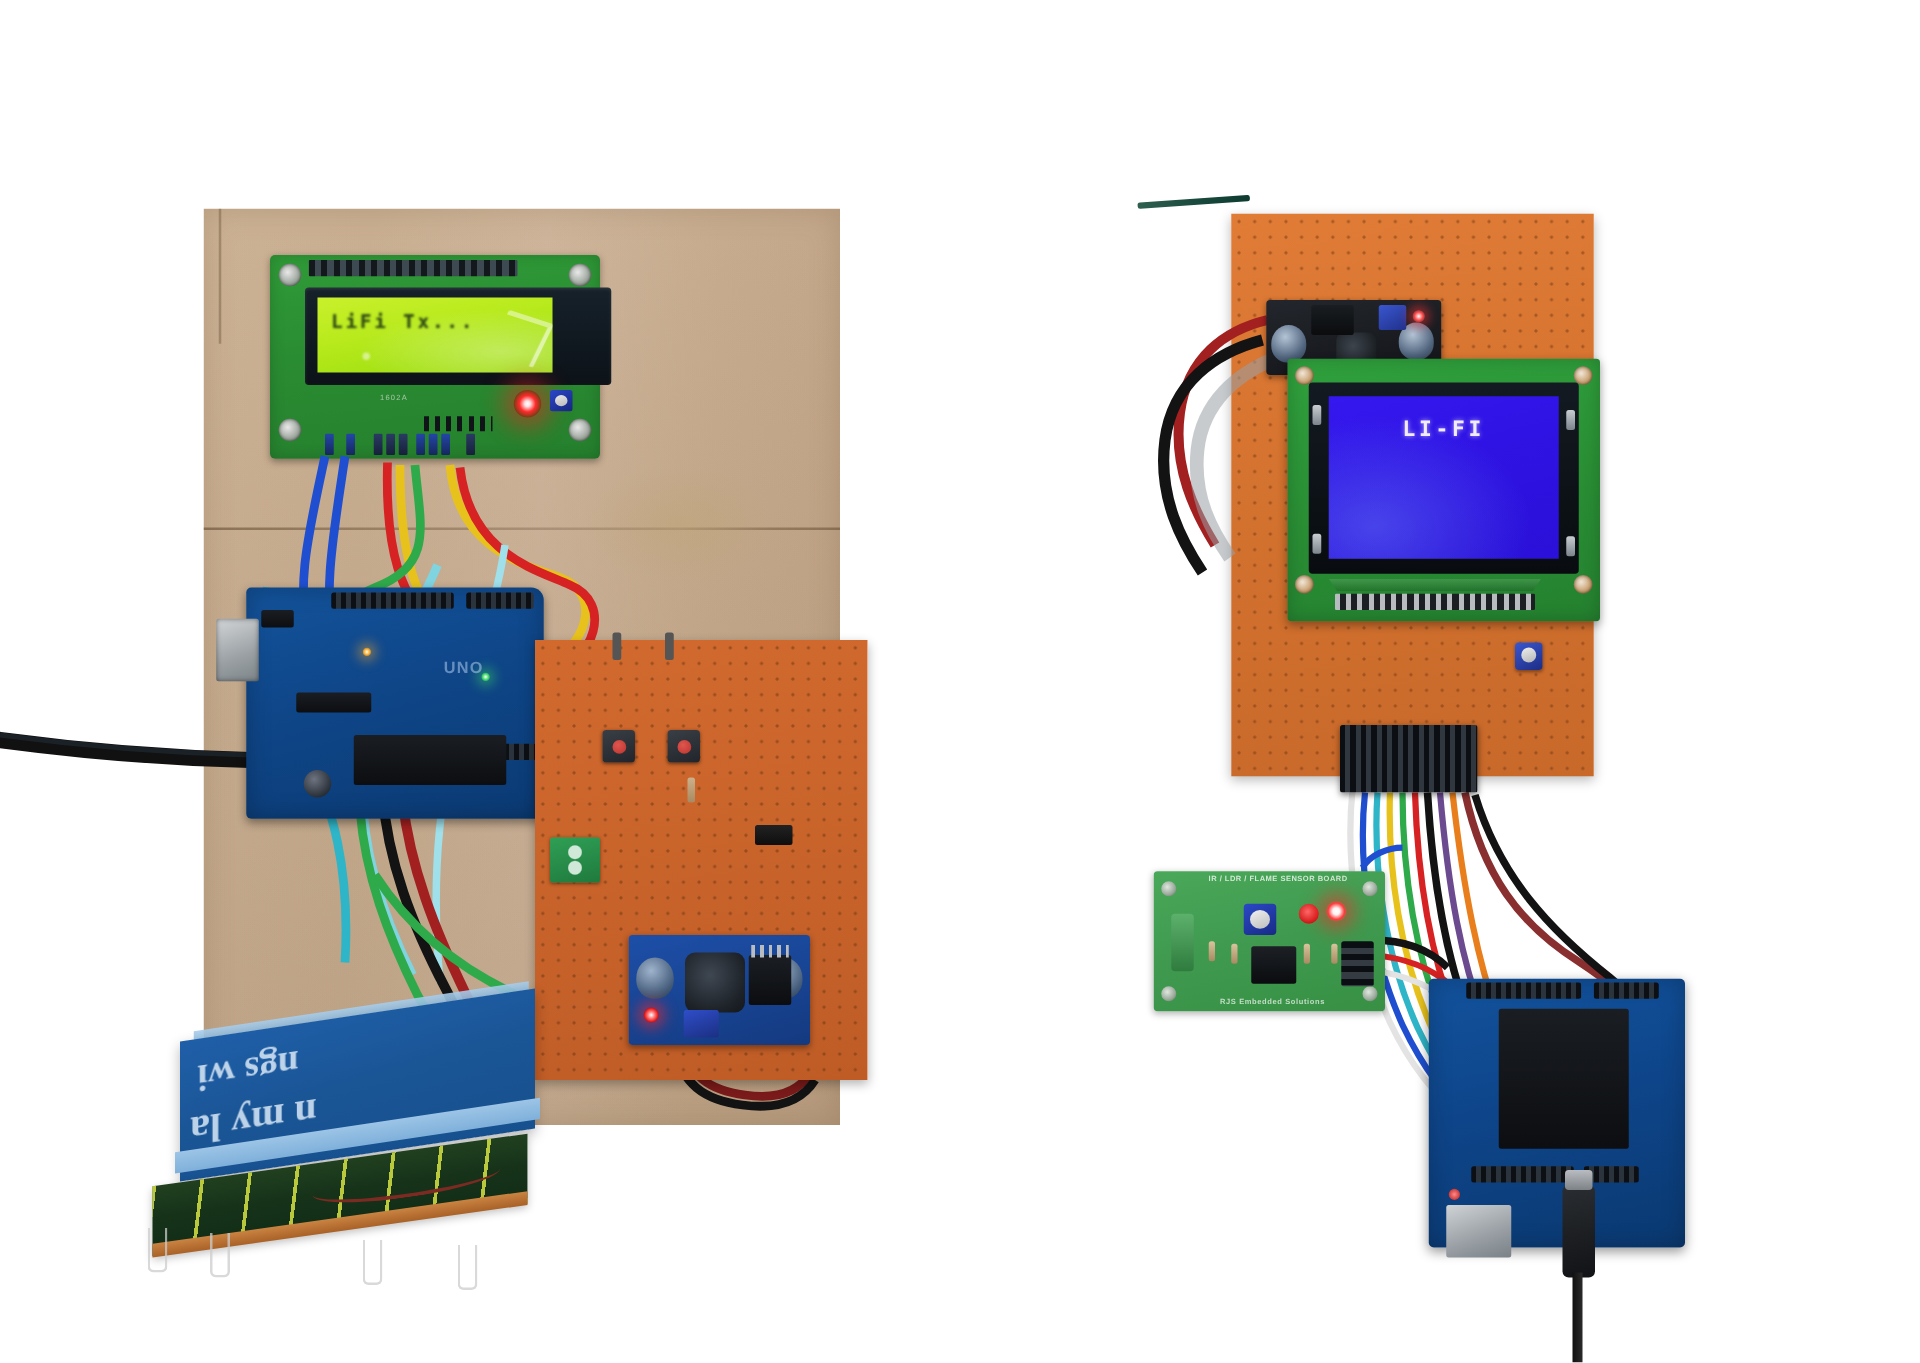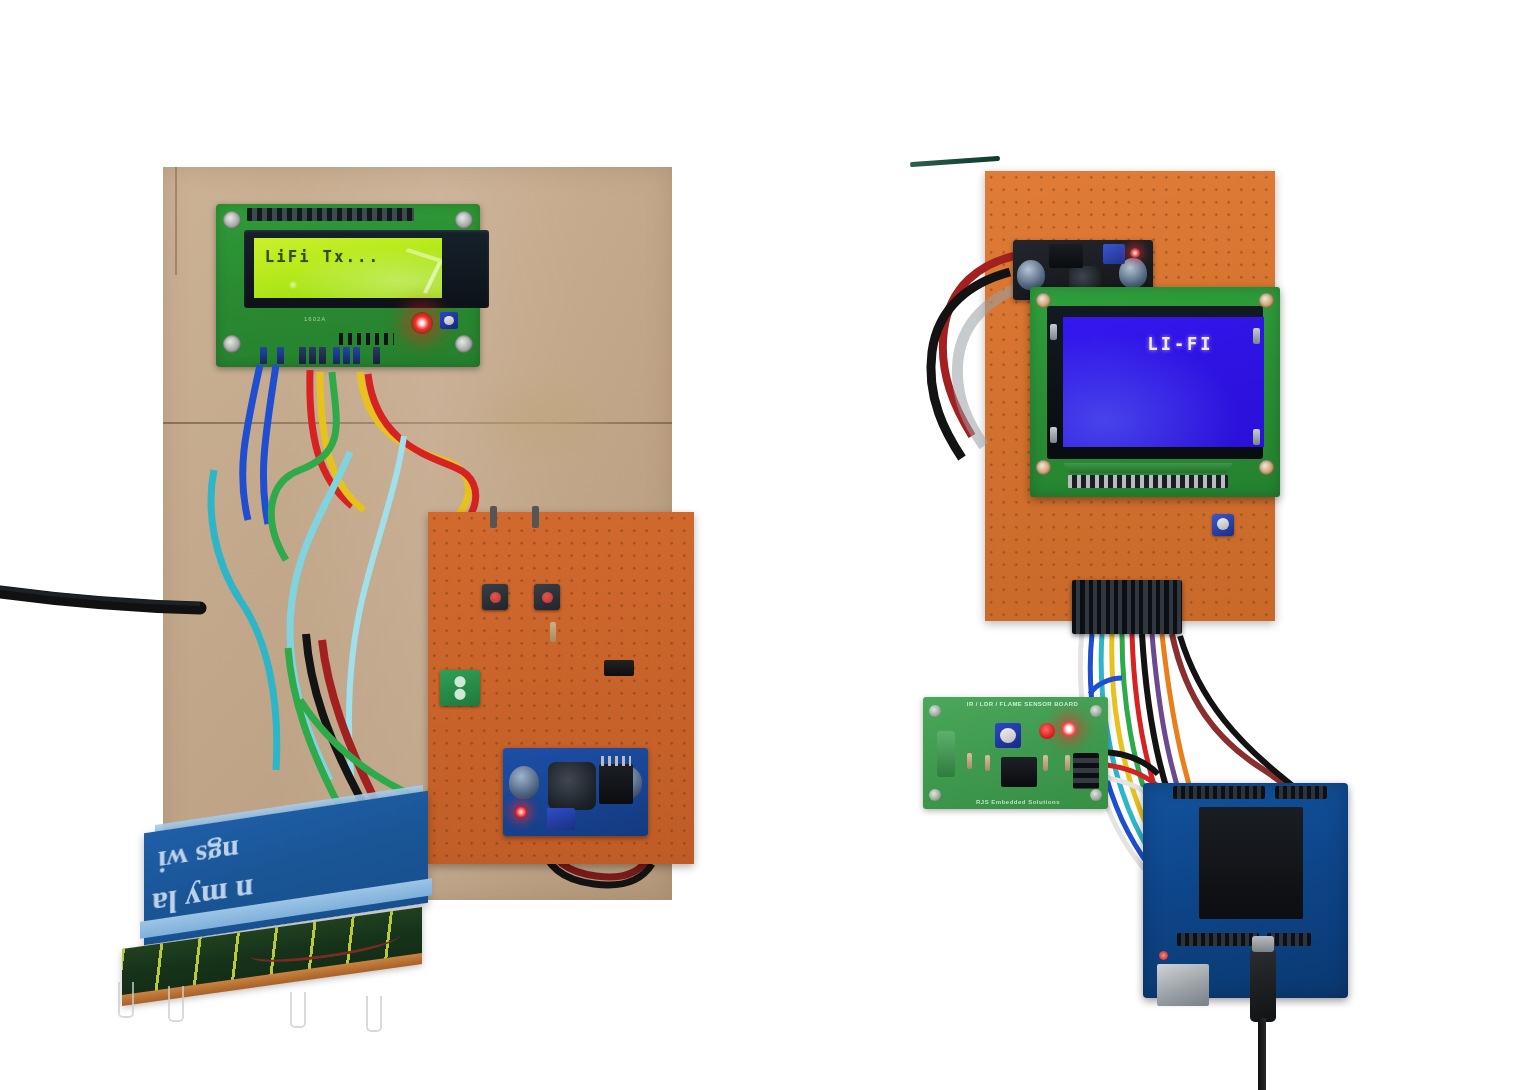--- a/index.html
+++ b/index.html
@@ -217,21 +217,21 @@
   }
   .glcd .mhole{position:absolute;width:15px;height:15px;border-radius:50%;
     background:radial-gradient(circle at 40% 38%,#f0e6d8,#c9a070 58%,#7b5c3a 100%);
     box-shadow:inset 0 0 3px rgba(0,0,0,.55);}
   .glcd-bezel{position:absolute;left:17px;top:19px;width:216px;height:153px;
     background:linear-gradient(180deg,#131a21,#080c10);border-radius:3px;}
   .glcd-screen{position:absolute;left:16px;top:11px;width:184px;height:130px;
     background:
       radial-gradient(ellipse at 20% 80%,rgba(120,160,255,.35),rgba(0,0,0,0) 60%),
       linear-gradient(165deg,#3518ef 0%,#2f13e4 40%,#2a10d8 100%);
-    overflow:hidden;padding-left:17px;}
+    overflow:hidden;}
   .glcd-text{position:absolute;width:100%;top:17px;text-align:center;
     font-family:"DejaVu Sans Mono","Liberation Mono",monospace;
     font-size:17px;font-weight:700;letter-spacing:3px;
     color:#f2eaff;text-shadow:0 0 4px rgba(255,255,255,.65);filter:blur(.4px);}
   .glcd-clip{position:absolute;width:7px;height:16px;border-radius:2px;
     background:linear-gradient(180deg,#c8cdd2,#7c848c);}
   .glcd-pins{position:absolute;left:38px;bottom:9px;width:160px;height:13px;
     background:repeating-linear-gradient(90deg,#b8bcc0 0 4px,#1b1f24 4px 9px);border-radius:1px;}
   .glcd-notch{position:absolute;left:33px;bottom:24px;width:170px;height:10px;
     background:linear-gradient(180deg,rgba(255,255,255,.12),rgba(0,0,0,.14));
@@ -373,20 +373,34 @@
     <path d="M300 700 C 330 746, 372 778, 418 798 C 438 806, 452 810, 466 812" stroke="#2faa4a" stroke-width="7" fill="none"></path>
 
     <path d="M440 692 C 500 676, 560 640, 610 612 C 640 596, 660 590, 672 590" stroke="#131313" stroke-width="8" fill="none"></path>
     <path d="M446 700 C 506 684, 566 648, 616 620 C 646 604, 666 598, 678 598" stroke="#e3e3e3" stroke-width="6" fill="none"></path>
     <path d="M660 584 C 678 600, 684 628, 676 660 C 668 690, 650 710, 628 720" stroke="#6b4a8f" stroke-width="6" fill="none"></path>
 
     <path d="M546 836 C 552 860, 566 872, 596 876 C 624 880, 640 872, 648 858" stroke="#7a1a1a" stroke-width="7" fill="none"></path>
     <path d="M540 840 C 546 866, 562 880, 594 884 C 624 888, 642 880, 652 864" stroke="#131313" stroke-width="7" fill="none"></path>
   </svg>
 
+  <div class="uno-tx">
+    <div class="uno-usb"></div>
+    <div class="uno-hdr" style="left:68px;top:4px;width:98px;"></div>
+    <div class="uno-hdr" style="left:176px;top:4px;width:54px;"></div>
+    <div class="uno-hdr" style="left:96px;top:125px;width:86px;"></div>
+    <div class="uno-hdr" style="left:190px;top:125px;width:42px;"></div>
+    <div class="uno-ic" style="left:86px;top:118px;width:122px;height:40px;"></div>
+    <div class="uno-ic" style="left:40px;top:84px;width:60px;height:16px;"></div>
+    <div class="uno-ic" style="left:12px;top:18px;width:26px;height:14px;"></div>
+    <div class="uno-cap" style="left:46px;top:146px;"></div>
+    <div class="uno-led" style="left:93px;top:48px;background:radial-gradient(circle,#fff,#ffae2b 45%,rgba(255,140,0,0) 100%);box-shadow:0 0 9px 4px rgba(255,170,40,.45);"></div>
+    <div class="uno-led" style="left:188px;top:68px;background:radial-gradient(circle,#fff,#49e06a 45%,rgba(30,190,70,0) 100%);box-shadow:0 0 9px 4px rgba(60,220,100,.45);"></div>
+    <div class="uno-txt" style="left:158px;top:56px;">UNO</div>
+  </div>
 
   <div class="perf-tx">
     <div class="perf-ic" style="left:62px;top:-6px;width:7px;height:22px;background:#555;"></div>
     <div class="perf-ic" style="left:104px;top:-6px;width:7px;height:22px;background:#555;"></div>
     <div class="tact-btn" style="left:54px;top:72px;"></div>
     <div class="tact-btn" style="left:106px;top:72px;"></div>
     <div class="resistor" style="left:122px;top:110px;"></div>
     <div class="perf-ic" style="left:176px;top:148px;"></div>
     <div class="term-blk" style="left:12px;top:158px;"></div>
   </div>

